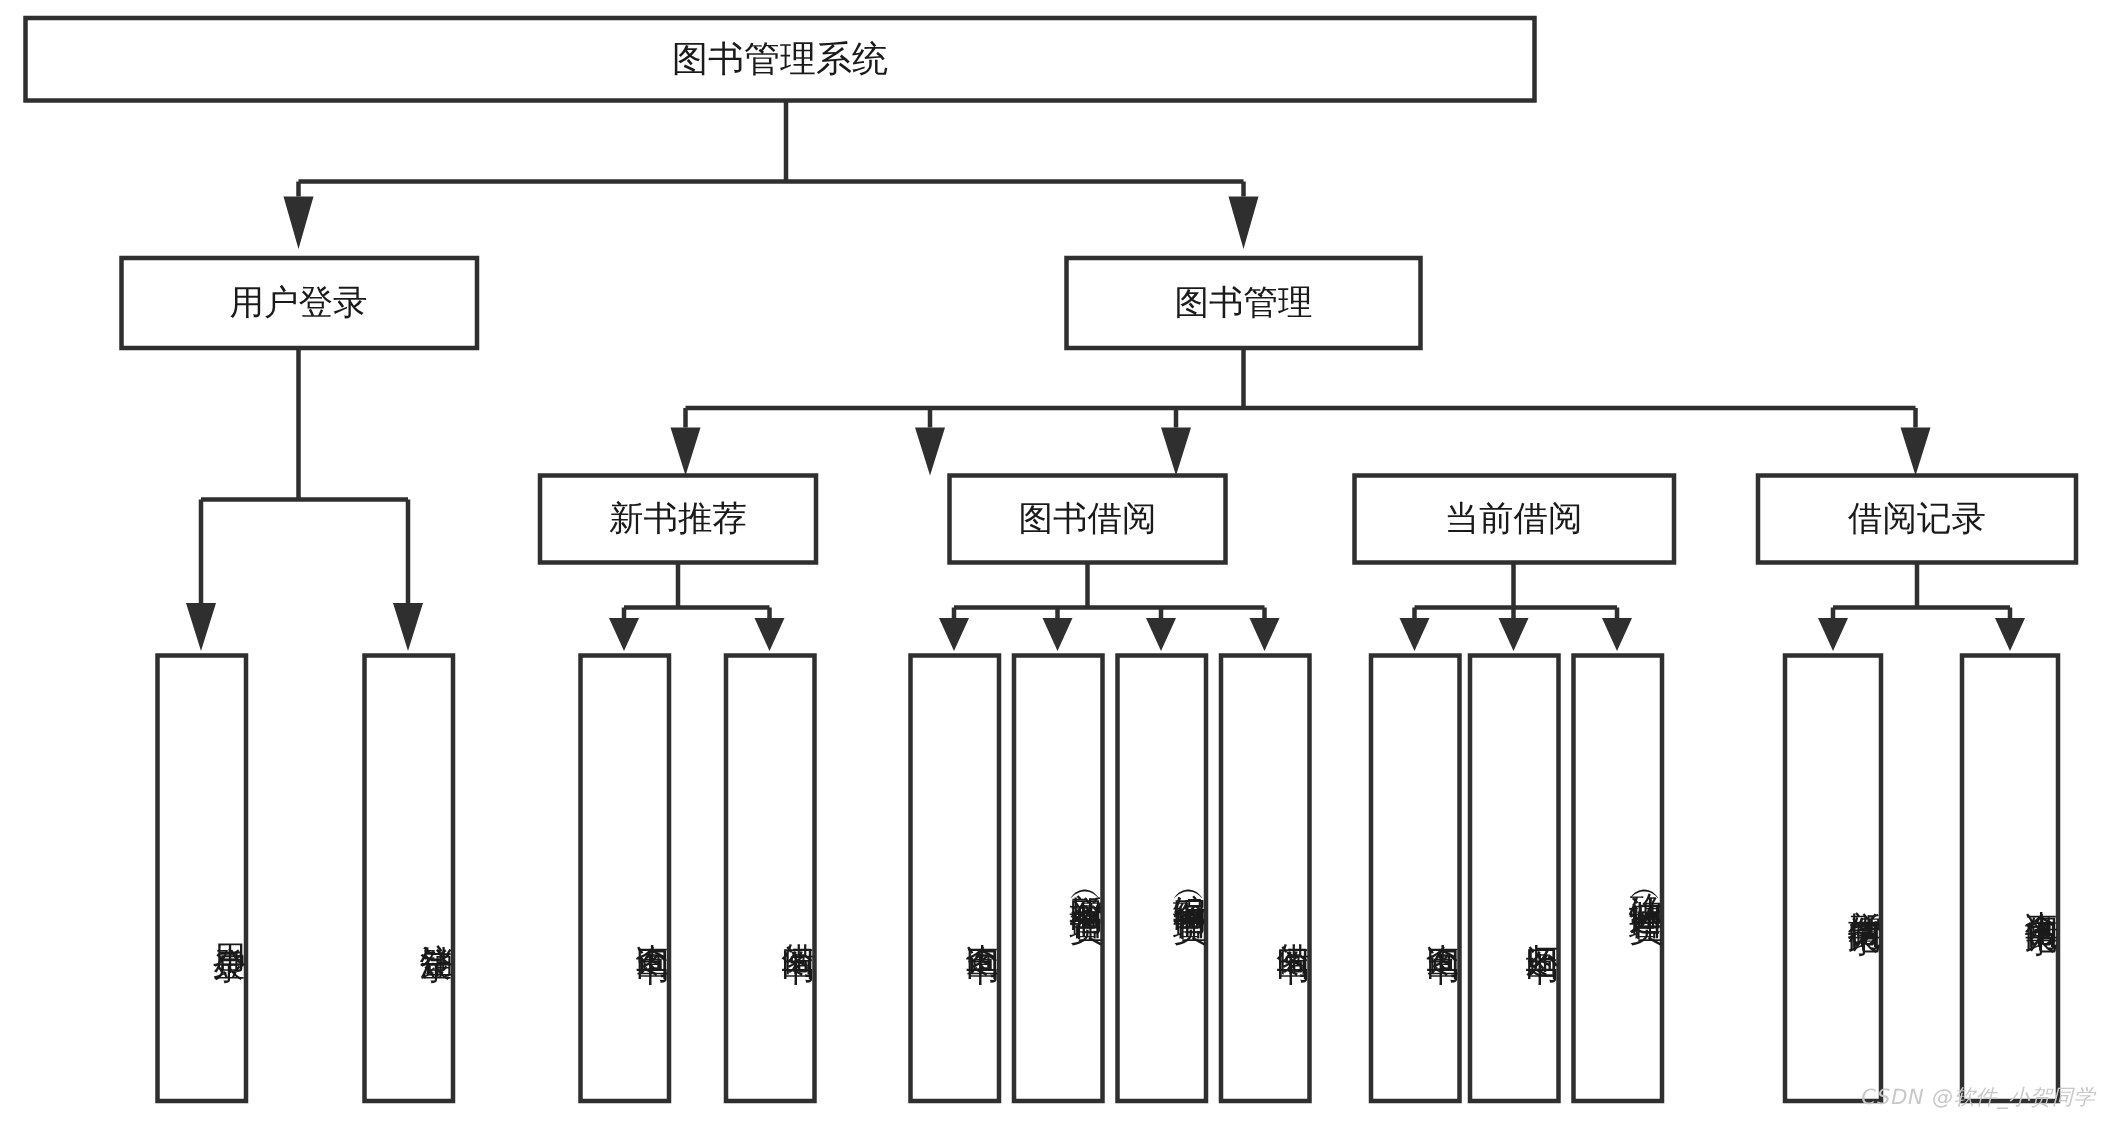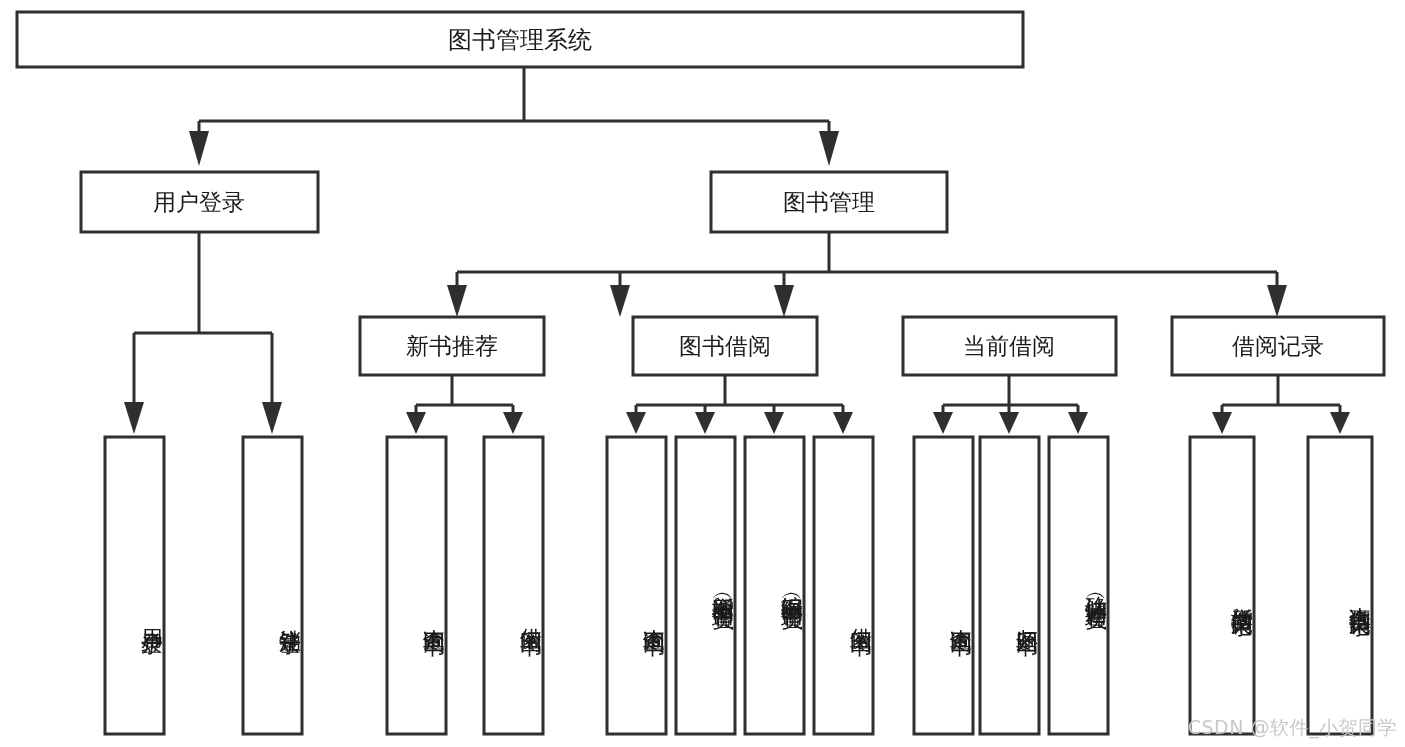--- a/index.html
+++ b/index.html
@@ -66,24 +66,25 @@
     display: flex;
     align-items: flex-start;
     justify-content: center;
     pointer-events: none;
   }
   .watermark {
     position: absolute;
     right: 8px;
     bottom: 6px;
     font-family: "DejaVu Sans", "Liberation Sans", sans-serif;
-    font-size: 19px;
+    font-size: 14px;
     color: #c8c8c8;
     white-space: nowrap;
     letter-spacing: 0.5px;
+    font-style: italic;
   }
 </style>
 </head>
 <body>
 
 <div id="diagram-root">
   <svg class="tree" viewBox="0 0 1405 747" xmlns="http://www.w3.org/2000/svg">
 
     <g>
       <rect class="node-rect" x="17" y="12" width="1006" height="55"></rect>

